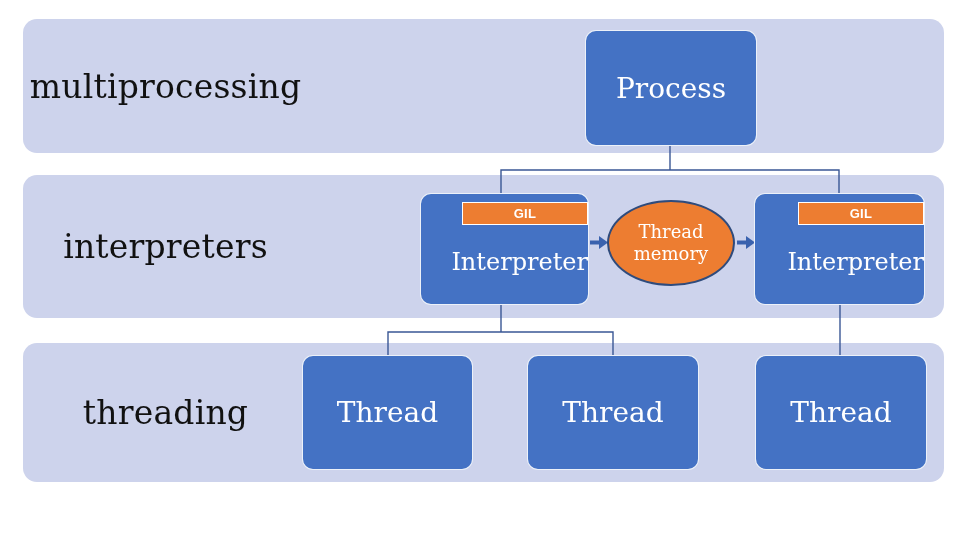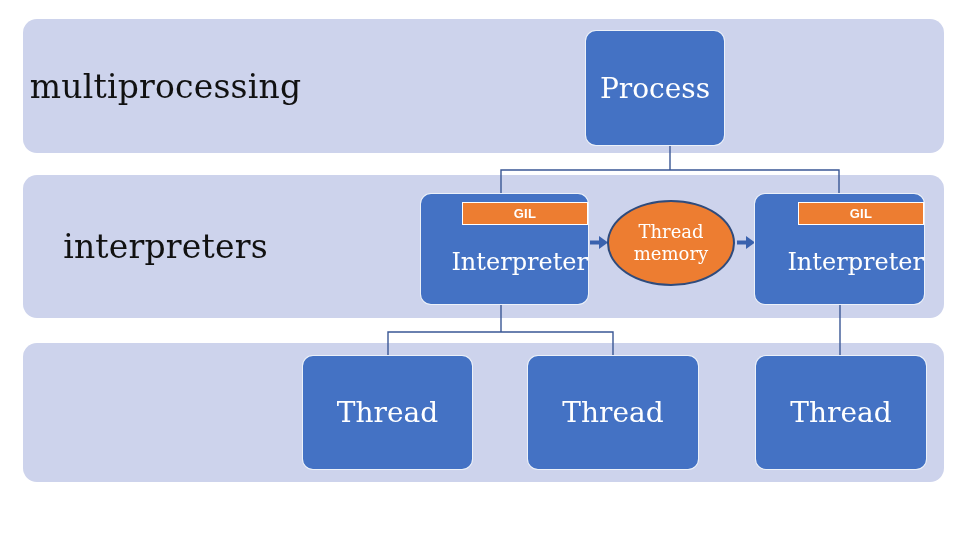--- a/index.html
+++ b/index.html
@@ -33,21 +33,21 @@
   .band-label.l1{top:86px;}
   .band-label.l2{top:246px;}
   .band-label.l3{top:412px;}
   .node{
     position:absolute;background:var(--node-blue);
     border:1.5px solid rgba(255,255,255,0.9);border-radius:11px;
     color:var(--node-text-white);
     display:flex;align-items:center;justify-content:center;
     font-size:28px;
   }
-  .node-process{left:585px;top:30px;width:140px;height:116px;}
+  .node-process{left:585px;top:30px;width:172px;height:116px;}
   .node-thread1{left:302px;top:355px;width:171px;height:115px;}
   .node-thread2{left:527px;top:355px;width:172px;height:115px;}
   .node-thread3{left:755px;top:355px;width:172px;height:115px;}
   .node-interp{flex-direction:column;justify-content:flex-start;align-items:flex-end;}
   .node-interp-left{left:420px;top:193px;width:169px;height:112px;}
   .node-interp-right{left:754px;top:193px;width:171px;height:112px;}
   .gil-badge{
     margin-top:8px;width:126px;height:23px;flex:0 0 auto;
     background:var(--accent-orange);border:1.5px solid #ffffff;
     display:flex;align-items:center;justify-content:center;
@@ -87,20 +87,21 @@
     <path class="conn" d="M501 305 V332 M388 355 V332 H613 V355"></path>
     <path class="conn" d="M840 305 V355"></path>
     <path class="arrow-shaft" d="M590 242.5 H599"></path>
     <polygon class="arrow-head" points="599,236 608,242.5 599,249"></polygon>
     <path class="arrow-shaft" d="M737 242.5 H746"></path>
     <polygon class="arrow-head" points="746,236 755,242.5 746,249"></polygon>
   </svg>
 
   <div class="band-label l2">interpreters</div>
   <div class="band-label l1">multiprocessing</div>
+  <div class="band-label l3">threading</div>
 
   <div class="node node-process">
     <span>Process</span>
   </div>
 
   <div class="node node-interp node-interp-left">
     <div class="gil-badge">GIL</div>
     <div class="interp-label">Interpreter</div>
   </div>
 

